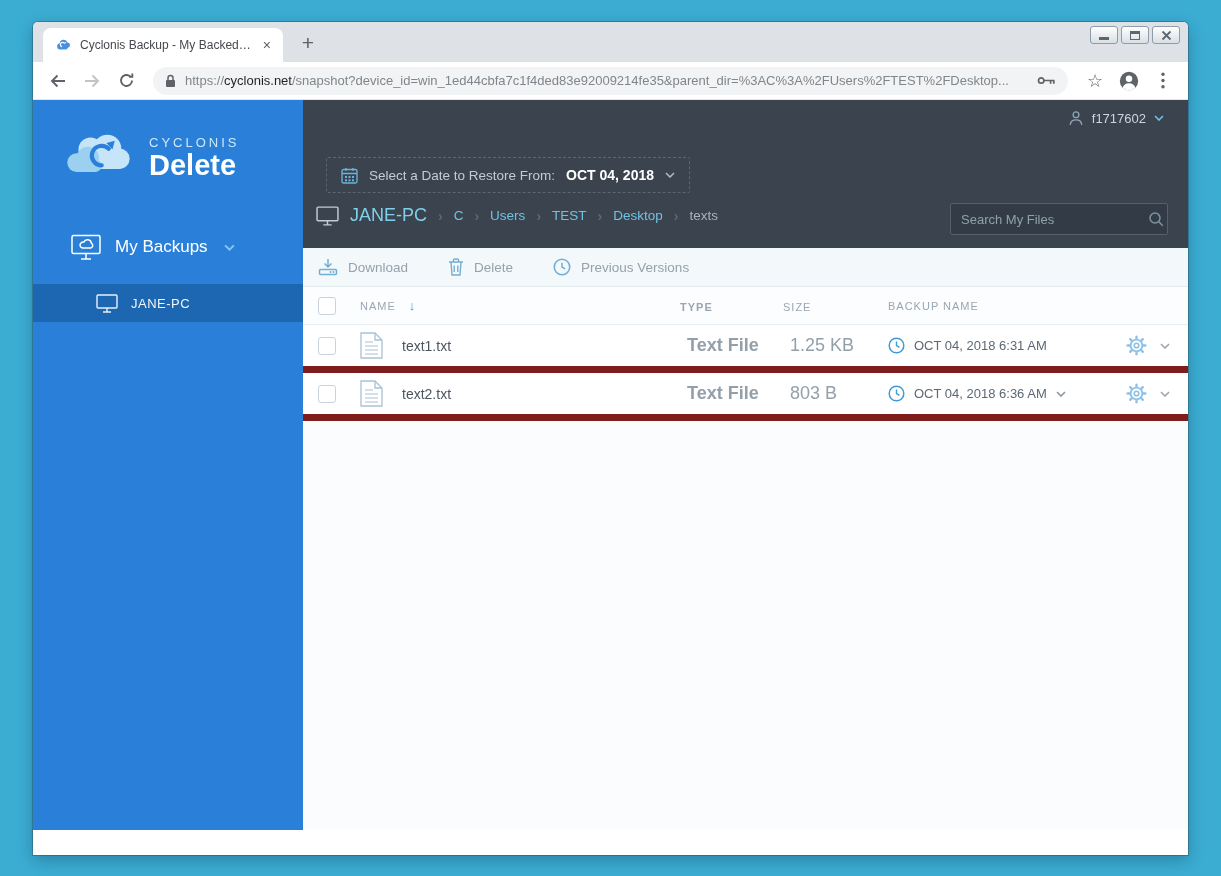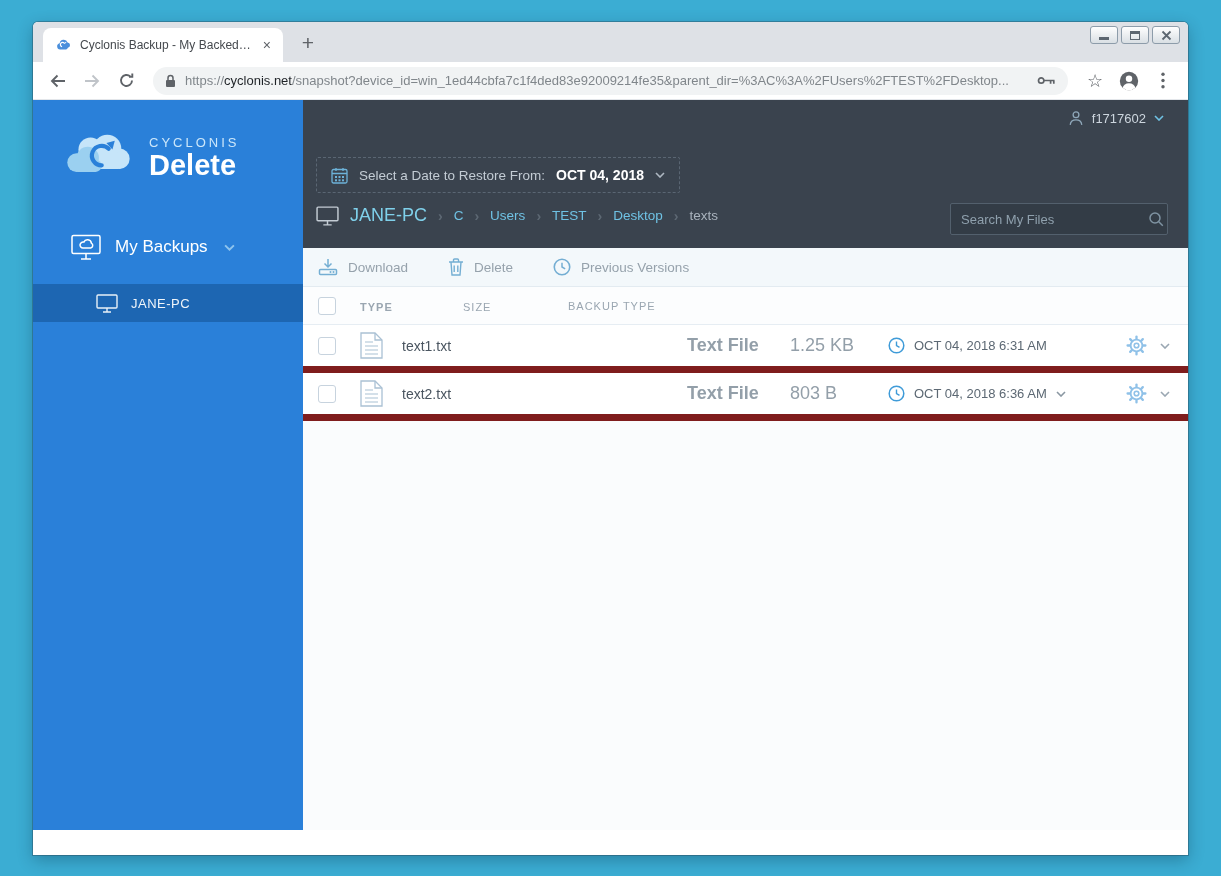--- a/index.html
+++ b/index.html
@@ -55,21 +55,21 @@
   .device-item { margin-top:24px; height:38px; background:#1d66b2; display:flex; align-items:center;
     gap:13px; padding-left:63px; }
   .device-label { color:#f0f5fa; font-size:13px; letter-spacing:.5px; }
 
   
   .main { flex:1; display:flex; flex-direction:column; background:#fafcfd; min-width:0; }
 
   .dark-header { height:148px; background:#3a434e; position:relative; flex:none; }
   .account { position:absolute; top:10px; right:24px; display:flex; align-items:center; gap:8px; }
   .account-name { color:#cdd6de; font-size:13px; }
-  .date-btn { position:absolute; left:13px; top:57px; height:36px; border:1px dashed #5a6673; border-radius:2px;
+  .date-btn { position:absolute; left:23px; top:57px; height:36px; border:1px dashed #5a6673; border-radius:2px;
     display:flex; align-items:center; gap:11px; padding:0 14px; background:transparent; }
   .date-label { color:#c3ccd4; font-size:13.5px; }
   .date-value { color:#fff; font-size:14px; font-weight:bold; }
   .breadcrumb { position:absolute; left:13px; top:105px; display:flex; align-items:center; gap:11px; }
   .crumb-device { color:#7fd0ea; font-size:18px; }
   .crumb-sep { color:#5d6873; font-size:14px; font-weight:bold; }
   .crumb-link { color:#6fc2e4; font-size:13.5px; }
   .crumb-current { color:#a9b3bd; font-size:13.5px; }
   .search-box { position:absolute; right:20px; top:103px; width:218px; height:32px; background:#333c46;
     border:1px solid #53606d; border-radius:2px; display:flex; align-items:center; padding:0 10px;gap:11px; }
@@ -357,24 +357,28 @@
               </svg>
           </span>
           <span class="action-label">Previous Versions</span>
         </div>
       </div>
 
       <div class="grid-row thead">
         <div class="col-check">
             <span class="checkbox"></span>
           </div>
+        <div class="col-name">
+          <span class="th">NAME</span>
+          <span class="sort-arrow" style="margin-left:-6px;">↓</span>
+        </div>
         <div class="col-type"><span class="th">TYPE</span></div>
         <div class="col-size"><span class="th">SIZE</span></div>
         <div class="col-date">
-            <span class="th">BACKUP TYPE</span>
+            <span class="th">BACKUP NAME</span>
           </div>
         <div class="col-actions"></div>
       </div>
 
       <div class="grid-row trow">
         <div class="col-check">
             <span class="checkbox"></span>
           </div>
         <div class="col-name">
           <span style="display:inline-flex;">

